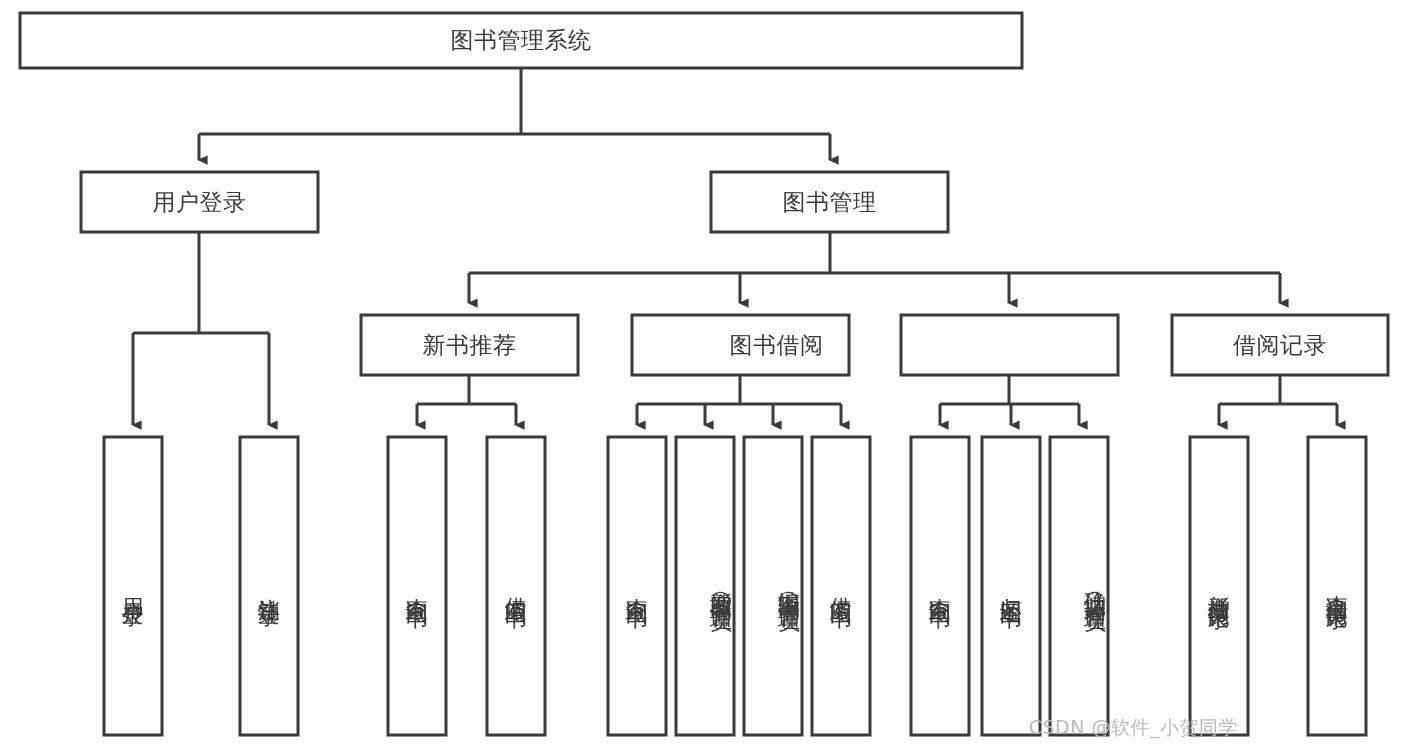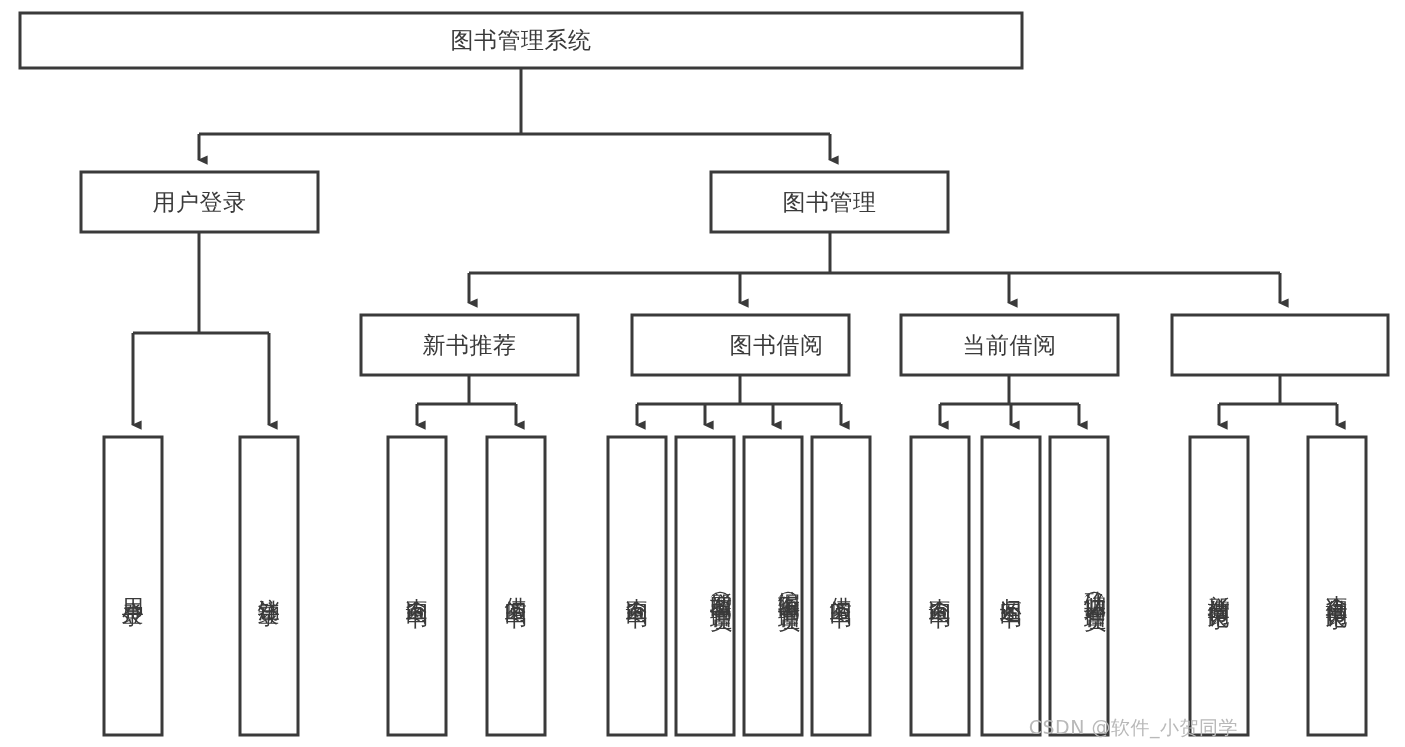--- a/index.html
+++ b/index.html
@@ -164,21 +164,21 @@
     </g>
   </svg>
 
   <div class="node-label horizontal" style="left:20px; top:13px; width:1002px; height:55px;">图书管理系统</div>
 
   <div class="node-label horizontal" style="left:81px; top:172px; width:237px; height:60px;">用户登录</div>
   <div class="node-label horizontal" style="left:361px; top:315px; width:217px; height:60px;">新书推荐</div>
 
   <div class="node-label horizontal" style="left:711px; top:172px; width:237px; height:60px;">图书管理</div>
   <div class="node-label horizontal" style="left:668px; top:315px; width:217px; height:60px;">图书借阅</div>
-  <div class="node-label horizontal" style="left:901px; top:315px; width:217px; height:60px;">当前借阅</div>
+  <div class="node-label horizontal" style="left:1172px; top:315px; width:216px; height:60px;">借阅记录</div>
 
   <div class="node-label vertical" style="left:104px; top:437px; width:58px; height:298px;">用户登录</div>
   <div class="node-label vertical" style="left:240px; top:437px; width:58px; height:298px;">注销登录</div>
 
   <div class="node-label vertical" style="left:388px; top:437px; width:58px; height:298px;">查询图书</div>
   <div class="node-label vertical" style="left:487px; top:437px; width:58px; height:298px;">借阅图书</div>
 
   <div class="node-label vertical" style="left:608px; top:437px; width:58px; height:298px;">查询图书</div>
   <div class="node-label vertical" style="left:676px; top:437px; width:58px; height:298px; align-items:flex-start;">新增图书（管理员）</div>
   <div class="node-label vertical" style="left:744px; top:437px; width:58px; height:298px; align-items:flex-start;">编辑图书（管理员）</div>

